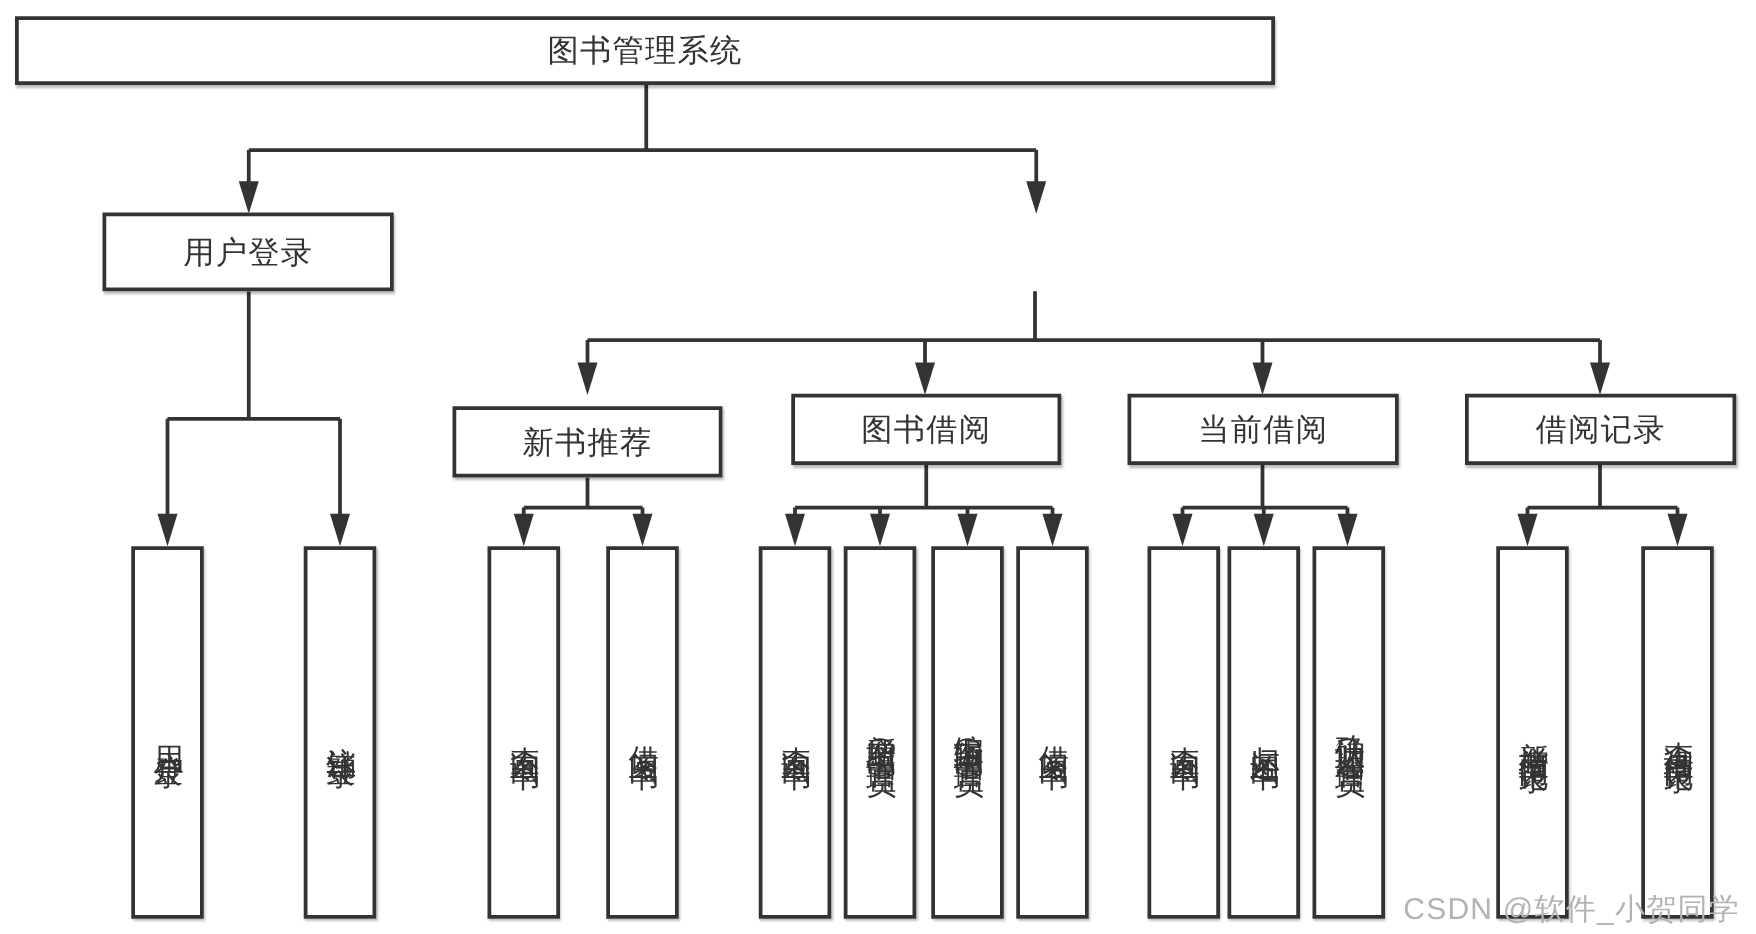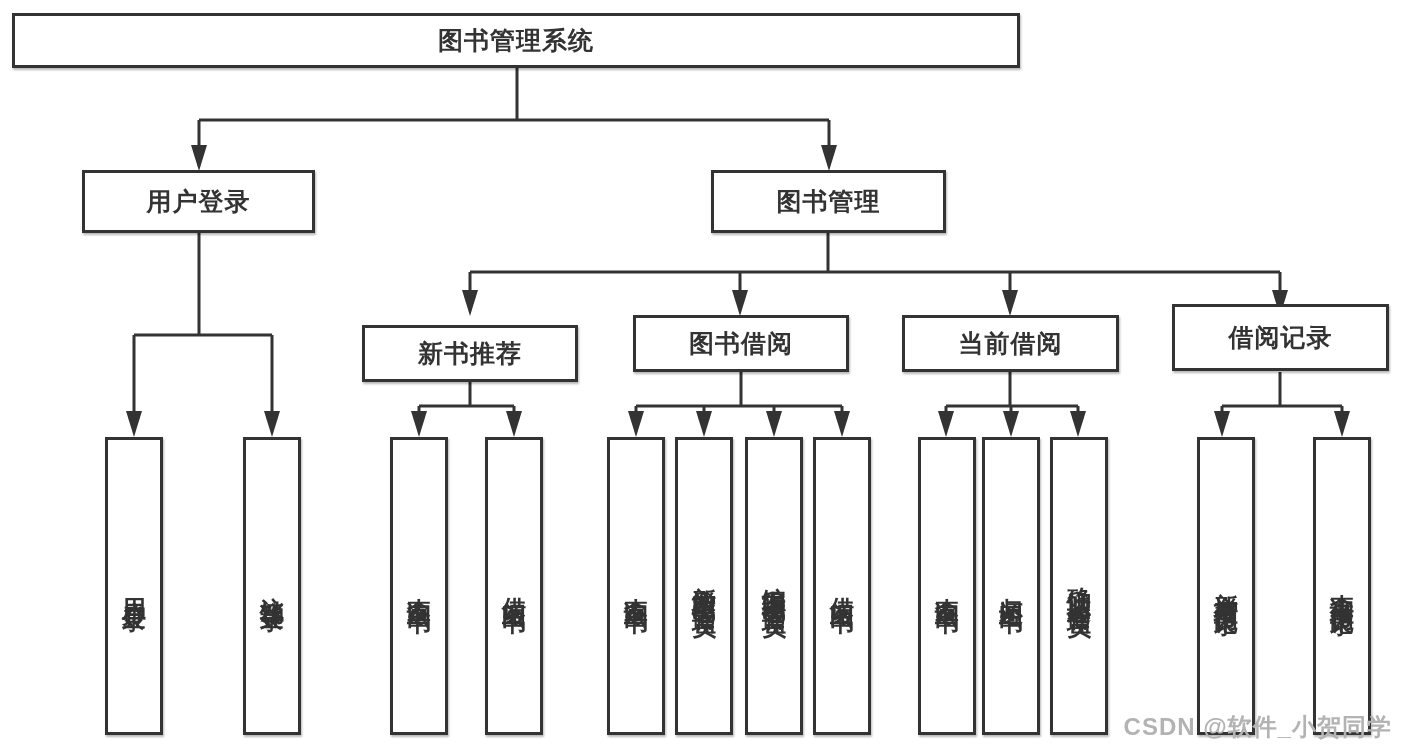--- a/index.html
+++ b/index.html
@@ -10,21 +10,20 @@
     --watermark:#b3b3b3;
     --bg:#ffffff;
   }
   html,body{margin:0;padding:0;background:var(--bg);}
   .canvas{
     position:relative;
     width:1405px;height:747px;
     background:var(--bg);
     font-family:"Liberation Sans","DejaVu Sans",sans-serif;
     overflow:hidden;
-    font-weight:bold;
   }
   .connectors{position:absolute;left:0;top:0;z-index:1;}
   .connectors path{stroke:var(--line);stroke-width:3;fill:none;}
   .connectors polygon{fill:var(--line);stroke:none;}
   .node{
     position:absolute;
     background:var(--box-fill);
     border:3px solid var(--box-border);
     box-sizing:border-box;
     display:flex;align-items:center;justify-content:center;
@@ -87,26 +86,25 @@
     <polygon points="1070,411 1086,411 1078,437"></polygon>
 
     <path d="M1280 372 V406 M1222 406 H1342 M1222 406 V413 M1342 406 V413"></path>
     <polygon points="1214,411 1230,411 1222,437"></polygon>
     <polygon points="1334,411 1350,411 1342,437"></polygon>
   </svg>
 
   <div class="node hnode" style="left:12px;top:13px;width:1008px;height:55px">图书管理系统</div>
 
   <div class="node hnode" style="left:82px;top:170px;width:233px;height:63px">用户登录</div>
-  <div class="node hnode" style="left:711px;top:170px;width:235px;height:63px">图书管理</div>
 
   <div class="node hnode" style="left:362px;top:325px;width:216px;height:57px">新书推荐</div>
   <div class="node hnode" style="left:633px;top:315px;width:216px;height:57px">图书借阅</div>
   <div class="node hnode" style="left:902px;top:315px;width:217px;height:57px">当前借阅</div>
-  <div class="node hnode" style="left:1172px;top:304px;width:217px;height:67px">借阅记录</div>
+  <div class="node hnode" style="left:1172px;top:315px;width:217px;height:57px">借阅记录</div>
 
   <div class="node leaf" style="left:105px;top:437px;width:58px;height:298px">
     <span>用户登录</span>
   </div>
   <div class="node leaf" style="left:243px;top:437px;width:58px;height:298px">
     <span>注销登录</span>
   </div>
 
   <div class="node leaf" style="left:390px;top:437px;width:58px;height:298px">
     <span>查询图书</span>

